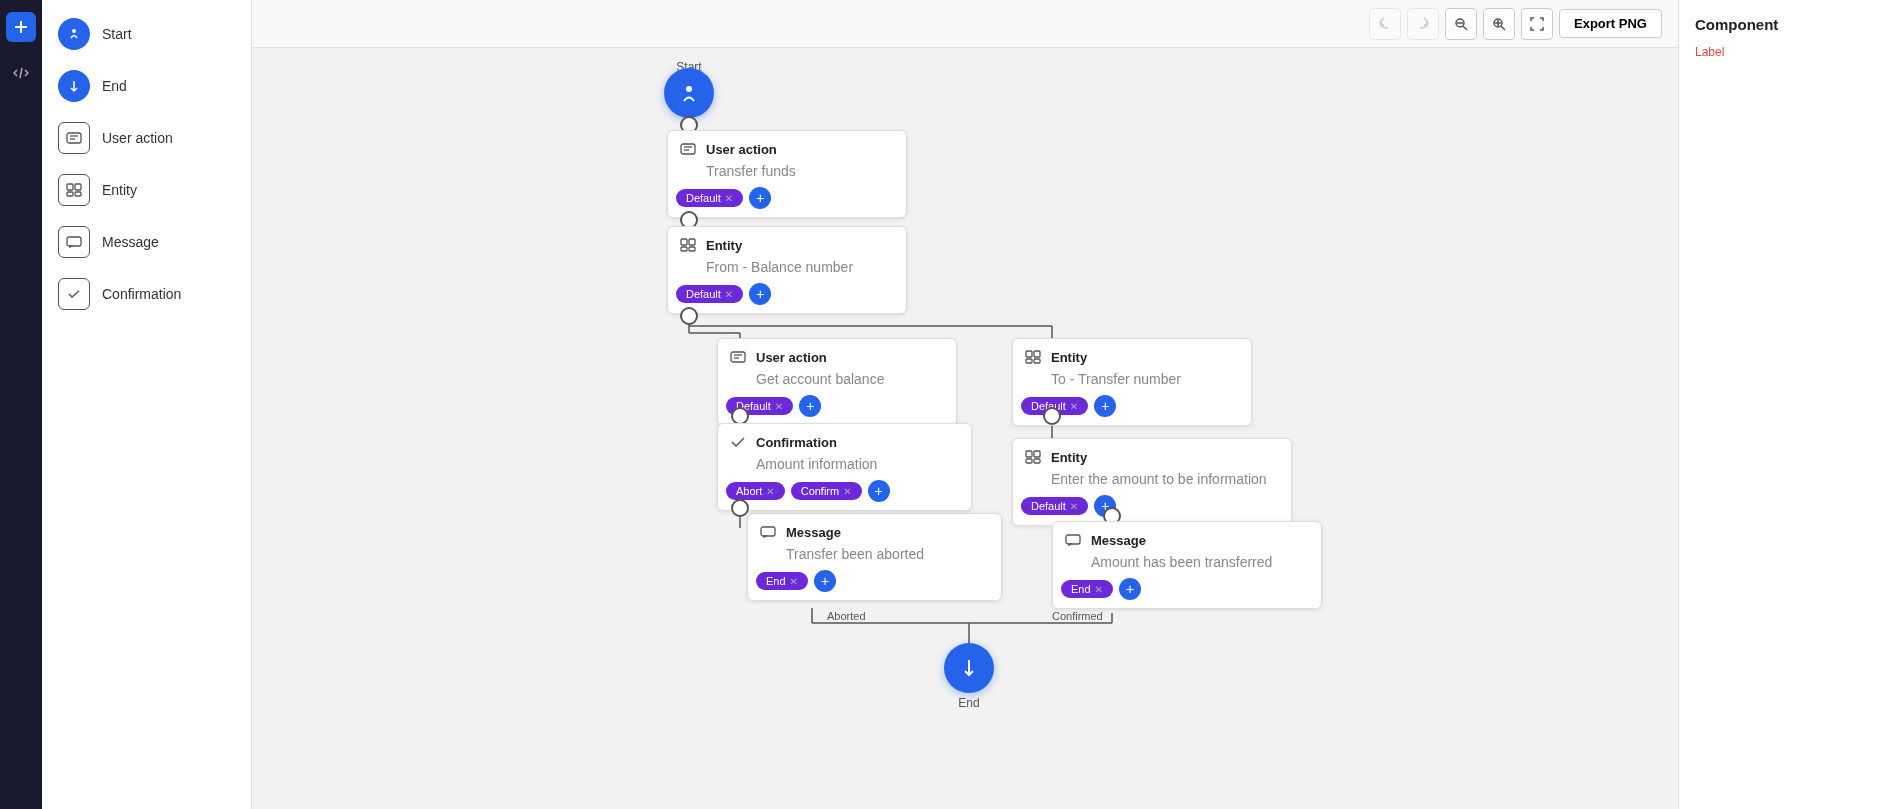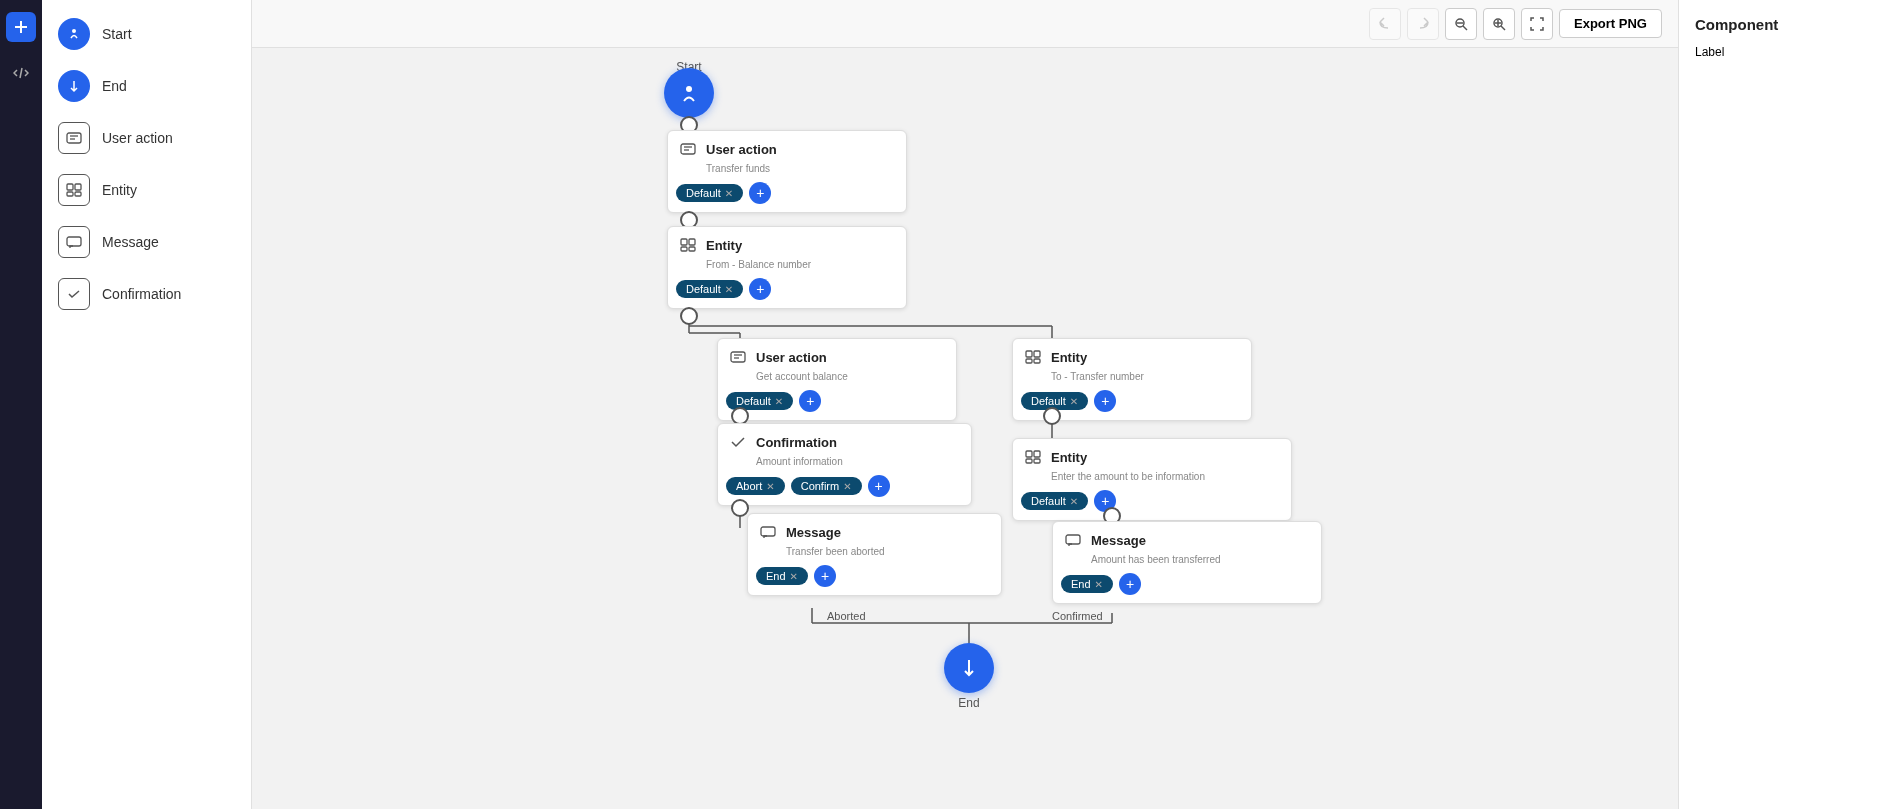--- a/index.html
+++ b/index.html
@@ -119,31 +119,31 @@
       align-items: center;
       gap: 8px;
       padding: 8px 10px 4px;
     }
     .node-icon {
       width: 20px; height: 20px;
       display: flex; align-items: center; justify-content: center;
       font-size: 12px; color: #555;
     }
     .node-title { font-size: 13px; font-weight: 600; color: #222; }
-    .node-subtitle { font-size: 10px; color: #888; padding: 0 10px 8px 38px; }
+    .node-subtitle { font-size: 14px; color: #888; padding: 0 10px 8px 38px; }
 
     .node-tags {
       display: flex;
       align-items: center;
       gap: 6px;
       padding: 0 8px 8px;
       flex-wrap: wrap;
     }
     .tag {
-      background: #0c4a6e;
+      background: #6d28d9;
       color: #fff;
       border-radius: 20px;
       padding: 3px 10px;
       font-size: 11px;
       display: flex; align-items: center; gap: 4px;
       cursor: pointer;
     }
     .tag .x { font-size: 10px; color: #aaa; }
     .tag-add {
       width: 22px; height: 22px;
@@ -194,21 +194,21 @@
     }
 
     
     #right-panel {
       width: 220px;
       background: #fff;
       border-left: 1px solid #e0e0e0;
       padding: 16px;
     }
     .panel-title { font-size: 15px; font-weight: 600; color: #222; margin-bottom: 12px; }
-    .panel-label { font-size: 12px; color: #000000; }
+    .panel-label { font-size: 12px; color: #ef4444; }
   </style>
 </head>
 <body>
 
 <div id="icon-bar">
   <div class="icon-bar-btn" style="background:#2563eb;">
     <svg width="16" height="16" viewBox="0 0 16 16" fill="white">
         <line x1="8" y1="2" x2="8" y2="14" stroke="white" stroke-width="2"></line>
         <line x1="2" y1="8" x2="14" y2="8" stroke="white" stroke-width="2"></line>
       </svg>

